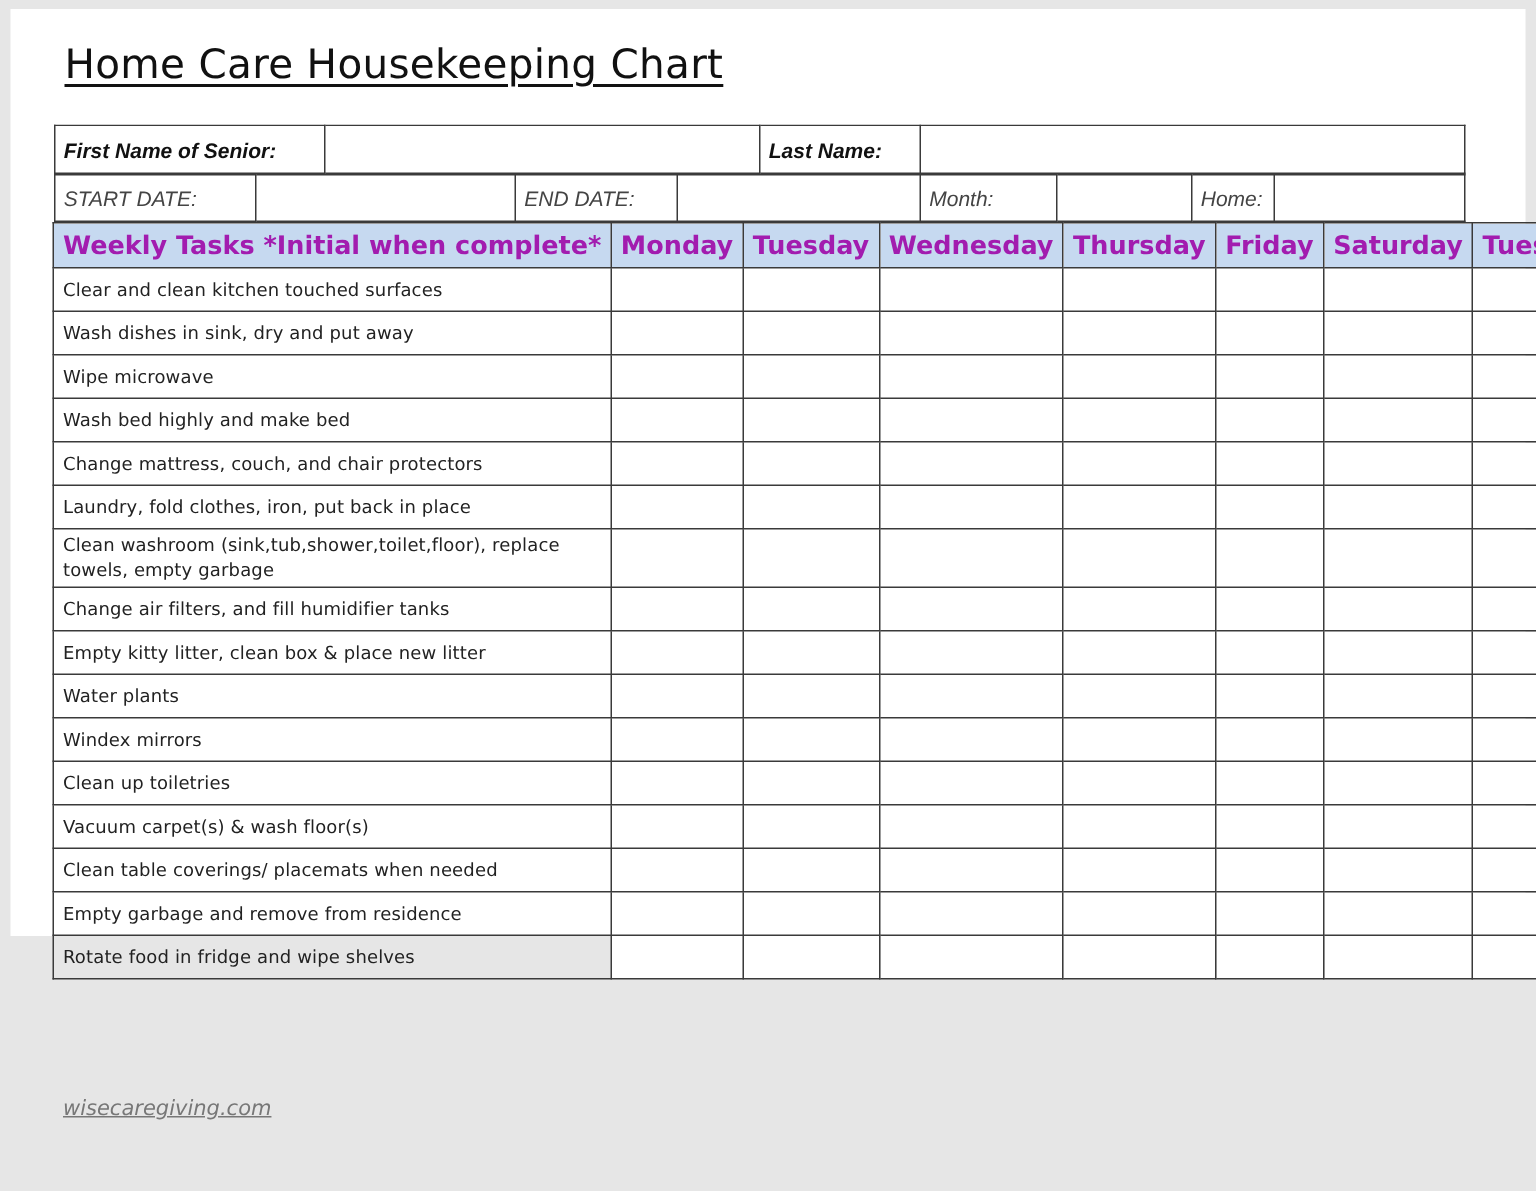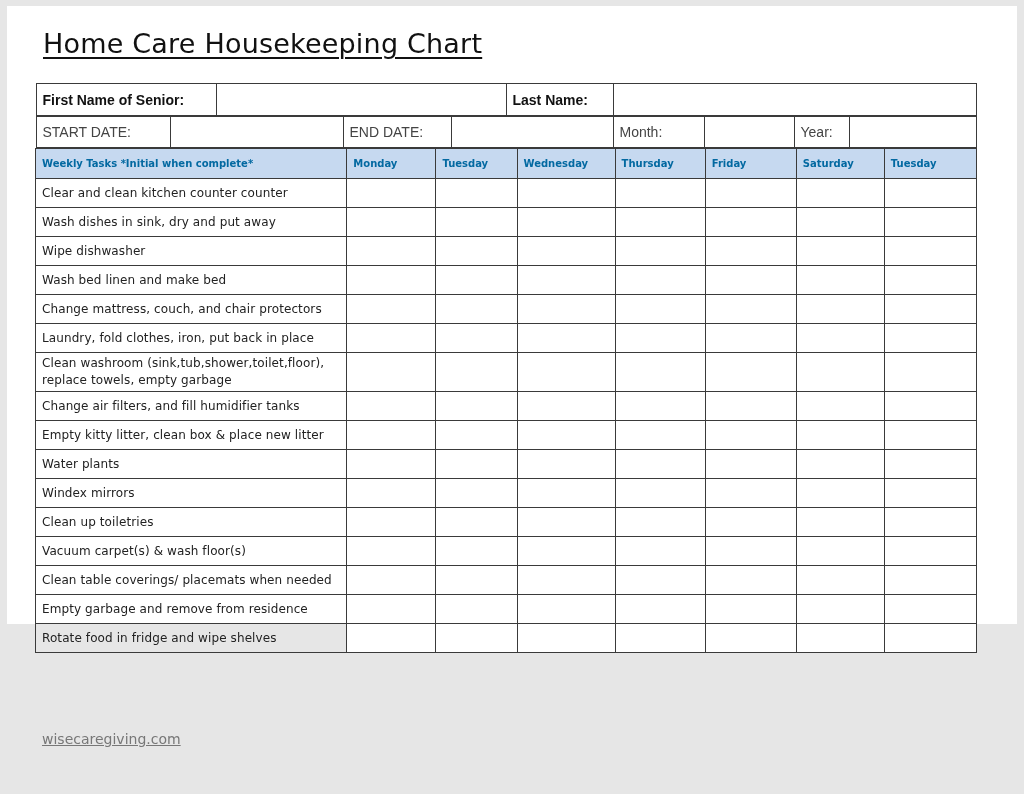--- a/index.html
+++ b/index.html
@@ -34,49 +34,50 @@
       border-collapse: collapse;
       table-layout: fixed;
     }
     .grid td, .grid th {
       border: 1px solid #3a3a3a;
       padding: 0 6px;
       box-sizing: border-box;
       overflow: hidden;
       white-space: nowrap;
     }
-    .info-row td { height: 32px; font-size: 14px; }
+    .info-row td { height: 32px; font-size: 14px; font-style: italic; }
     .info-row.r2 td { height: 31px; }
     .lbl-bold { font-weight: bold; color: #111; }
     .lbl-light { color: #444; font-weight: normal; }
     .head-row th {
       background: #c6d9f0;
       height: 30px;
       font-family: "DejaVu Sans", sans-serif;
-      font-size: 10px;
+      font-size: 17px;
       font-weight: bold;
-      color: #0369a1;
+      color: #a21caf;
       text-align: left;
     }
     .task-row td {
       height: 29px;
       font-family: "DejaVu Sans", sans-serif;
       font-size: 12px;
       color: #222;
       letter-spacing: 0.1px;
     }
     .task-row.tall td { height: 39px; white-space: normal; line-height: 17px; }
     .cell-blank { background: #fff; }
     .footer-link {
       position: absolute;
       left: 35px; top: 725px;
       font-family: "DejaVu Sans", sans-serif;
       font-size: 14px;
       color: #777;
       text-decoration: underline;
+      font-style: italic;
     }
   </style>
 </head>
 <body>
 
 <div class="page">
   <div class="title">Home Care Housekeeping Chart</div>
 
   <table class="grid">
     <colgroup>
@@ -120,69 +121,69 @@
                 <col style="width:127px">
           </colgroup>
           <tbody>
                 <tr class="info-row r2">
             <td class="lbl-light">START DATE:</td>
             <td class="cell-blank"></td>
             <td class="lbl-light">END DATE:</td>
             <td class="cell-blank"></td>
             <td class="lbl-light">Month:</td>
             <td class="cell-blank"></td>
-            <td class="lbl-light">Year:</td>
+            <td class="lbl-light">Home:</td>
             <td class="cell-blank"></td>
           </tr>
         </tbody>
             </table>
       </td>
         </tr>
       <tr class="head-row">
         <th>Weekly Tasks *Initial when complete*</th>
         <th>Monday</th>
         <th>Tuesday</th>
         <th>Wednesday</th>
         <th>Thursday</th>
         <th>Friday</th>
         <th>Saturday</th>
         <th>Tuesday</th>
       </tr>
     <tr class="task-row">
-          <td>Clear and clean kitchen counter counter</td>
+          <td>Clear and clean kitchen touched surfaces</td>
           <td class="cell-blank"></td>
           <td class="cell-blank"></td>
           <td class="cell-blank"></td>
           <td class="cell-blank"></td>
           <td class="cell-blank"></td>
           <td class="cell-blank"></td>
           <td class="cell-blank"></td>
         </tr>
         <tr class="task-row">
           <td>Wash dishes in sink, dry and put away</td>
           <td class="cell-blank"></td>
           <td class="cell-blank"></td>
           <td class="cell-blank"></td>
           <td class="cell-blank"></td>
           <td class="cell-blank"></td>
           <td class="cell-blank"></td>
           <td class="cell-blank"></td>
         </tr>
         <tr class="task-row">
-          <td>Wipe dishwasher</td>
-          <td class="cell-blank"></td>
-          <td class="cell-blank"></td>
-          <td class="cell-blank"></td>
-          <td class="cell-blank"></td>
-          <td class="cell-blank"></td>
-          <td class="cell-blank"></td>
-          <td class="cell-blank"></td>
-        </tr>
-        <tr class="task-row">
-          <td>Wash bed linen and make bed</td>
+          <td>Wipe microwave</td>
+          <td class="cell-blank"></td>
+          <td class="cell-blank"></td>
+          <td class="cell-blank"></td>
+          <td class="cell-blank"></td>
+          <td class="cell-blank"></td>
+          <td class="cell-blank"></td>
+          <td class="cell-blank"></td>
+        </tr>
+        <tr class="task-row">
+          <td>Wash bed highly and make bed</td>
           <td class="cell-blank"></td>
           <td class="cell-blank"></td>
           <td class="cell-blank"></td>
           <td class="cell-blank"></td>
           <td class="cell-blank"></td>
           <td class="cell-blank"></td>
           <td class="cell-blank"></td>
         </tr>
         <tr class="task-row">
           <td>Change mattress, couch, and chair protectors</td>

